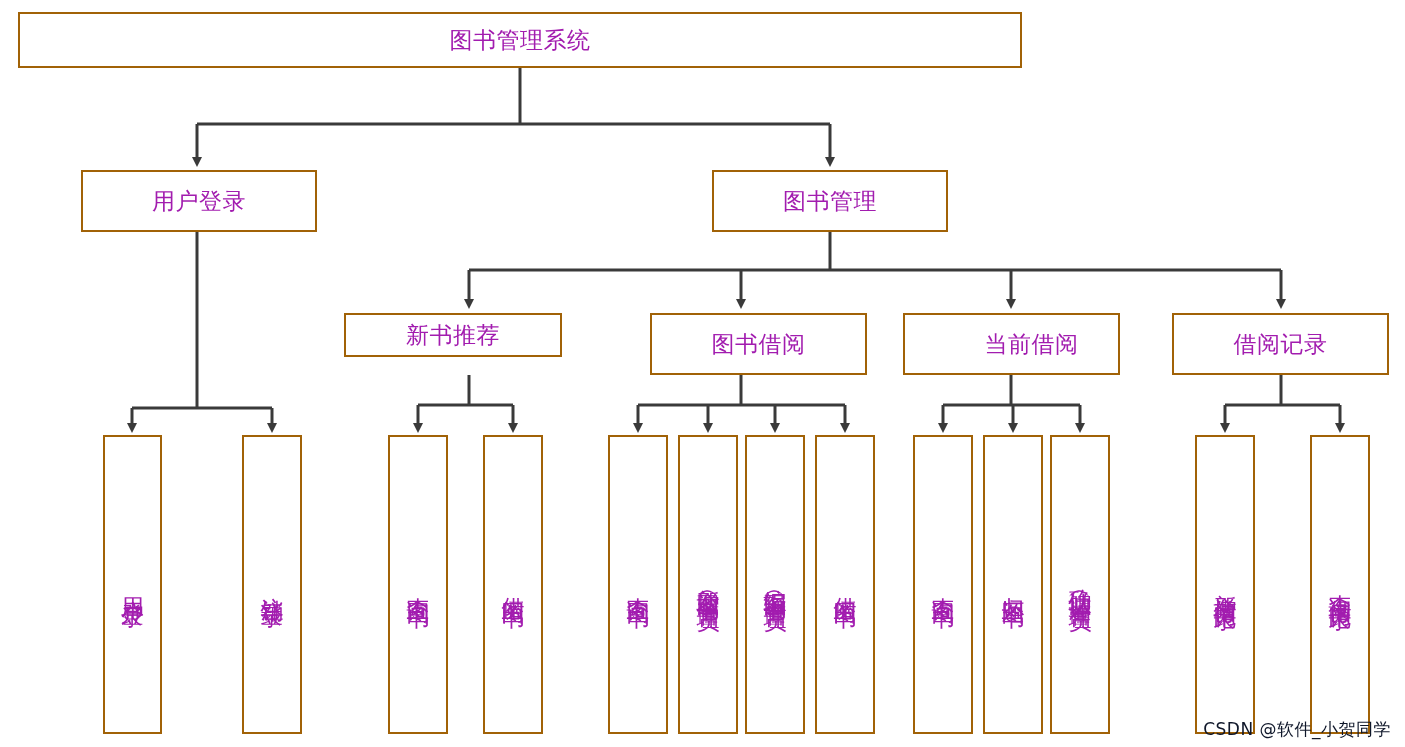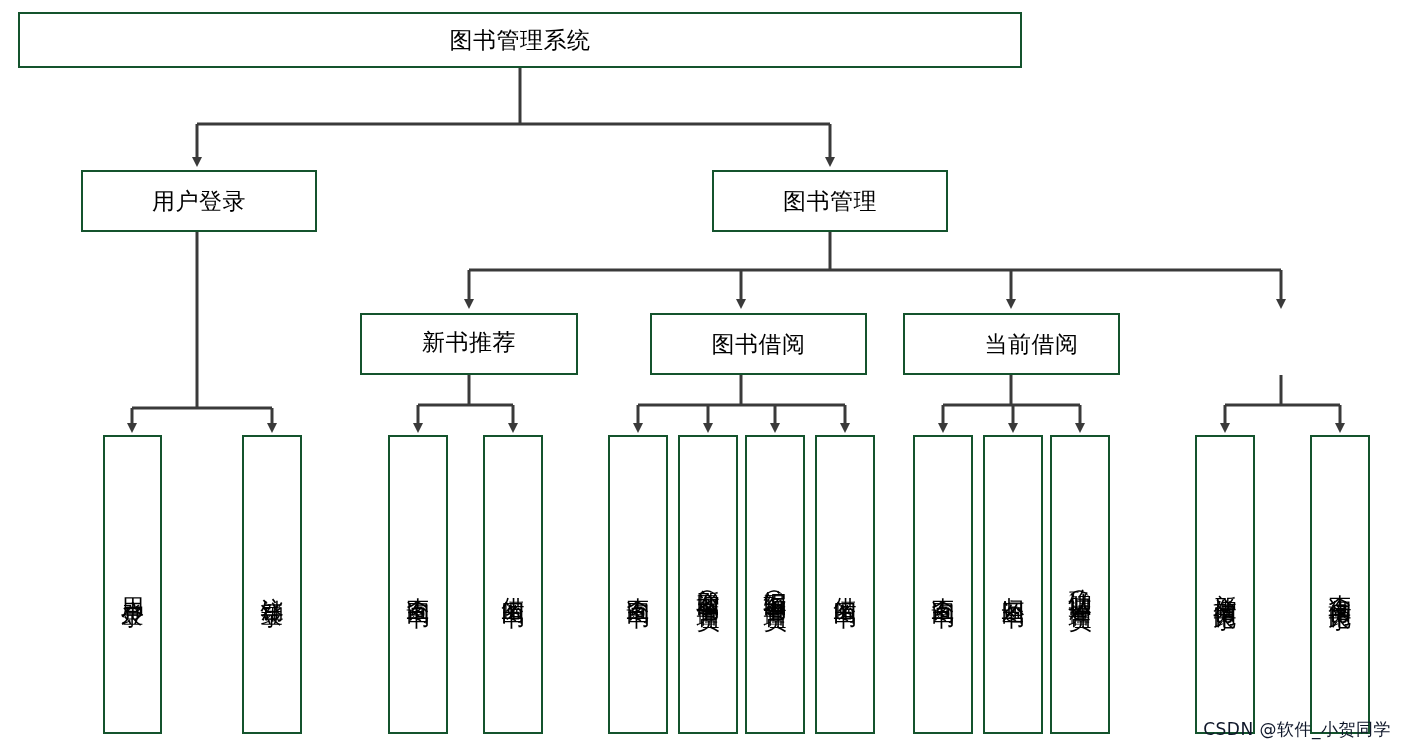--- a/index.html
+++ b/index.html
@@ -22,25 +22,25 @@
     left: 0;
     top: 0;
     width: 1405px;
     height: 747px;
     pointer-events: none;
   }
   .node {
     position: absolute;
     box-sizing: border-box;
     background: #ffffff;
-    border: 2px solid #14532d;
+    border: 2px solid #a16207;
     display: flex;
     align-items: center;
     justify-content: center;
-    color: #000000;
+    color: #a21caf;
   }
   .node .label {
     display: block;
     text-align: center;
     line-height: 1.06;
     letter-spacing: 0.5px;
   }
   .node.horizontal .label {
     writing-mode: horizontal-tb;
     font-size: 23px;
@@ -127,28 +127,31 @@
     <span class="label">图书管理系统</span>
   </div>
 
   <div class="node horizontal" style="left:81px; top:170px; width:236px; height:62px;">
     <span class="label">用户登录</span>
   </div>
   <div class="node horizontal" style="left:712px; top:170px; width:236px; height:62px;">
     <span class="label">图书管理</span>
   </div>
 
-  <div class="node horizontal" style="left:360px; top:313px; width:218px; height:62px;font-family:Liberation Mono, monospace;">
+  <div class="node horizontal" style="left:344px; top:313px; width:218px; height:44px;">
     <span class="label">新书推荐</span>
   </div>
   <div class="node horizontal" style="left:633px; top:313px; width:217px; height:62px;margin-left:17px;">
     <span class="label">图书借阅</span>
   </div>
   <div class="node horizontal" style="left:903px; top:313px; width:217px; height:62px;padding-left:40px;">
     <span class="label">当前借阅</span>
+  </div>
+  <div class="node horizontal" style="left:1172px; top:313px; width:217px; height:62px;">
+    <span class="label">借阅记录</span>
   </div>
 
   <div class="node vertical" style="left:103px; top:435px; width:59px; height:299px;">
     <span class="label">用户登录</span>
   </div>
   <div class="node vertical" style="left:242px; top:435px; width:60px; height:299px;">
     <span class="label">注销登录</span>
   </div>
 
   <div class="node vertical" style="left:388px; top:435px; width:60px; height:299px;">

